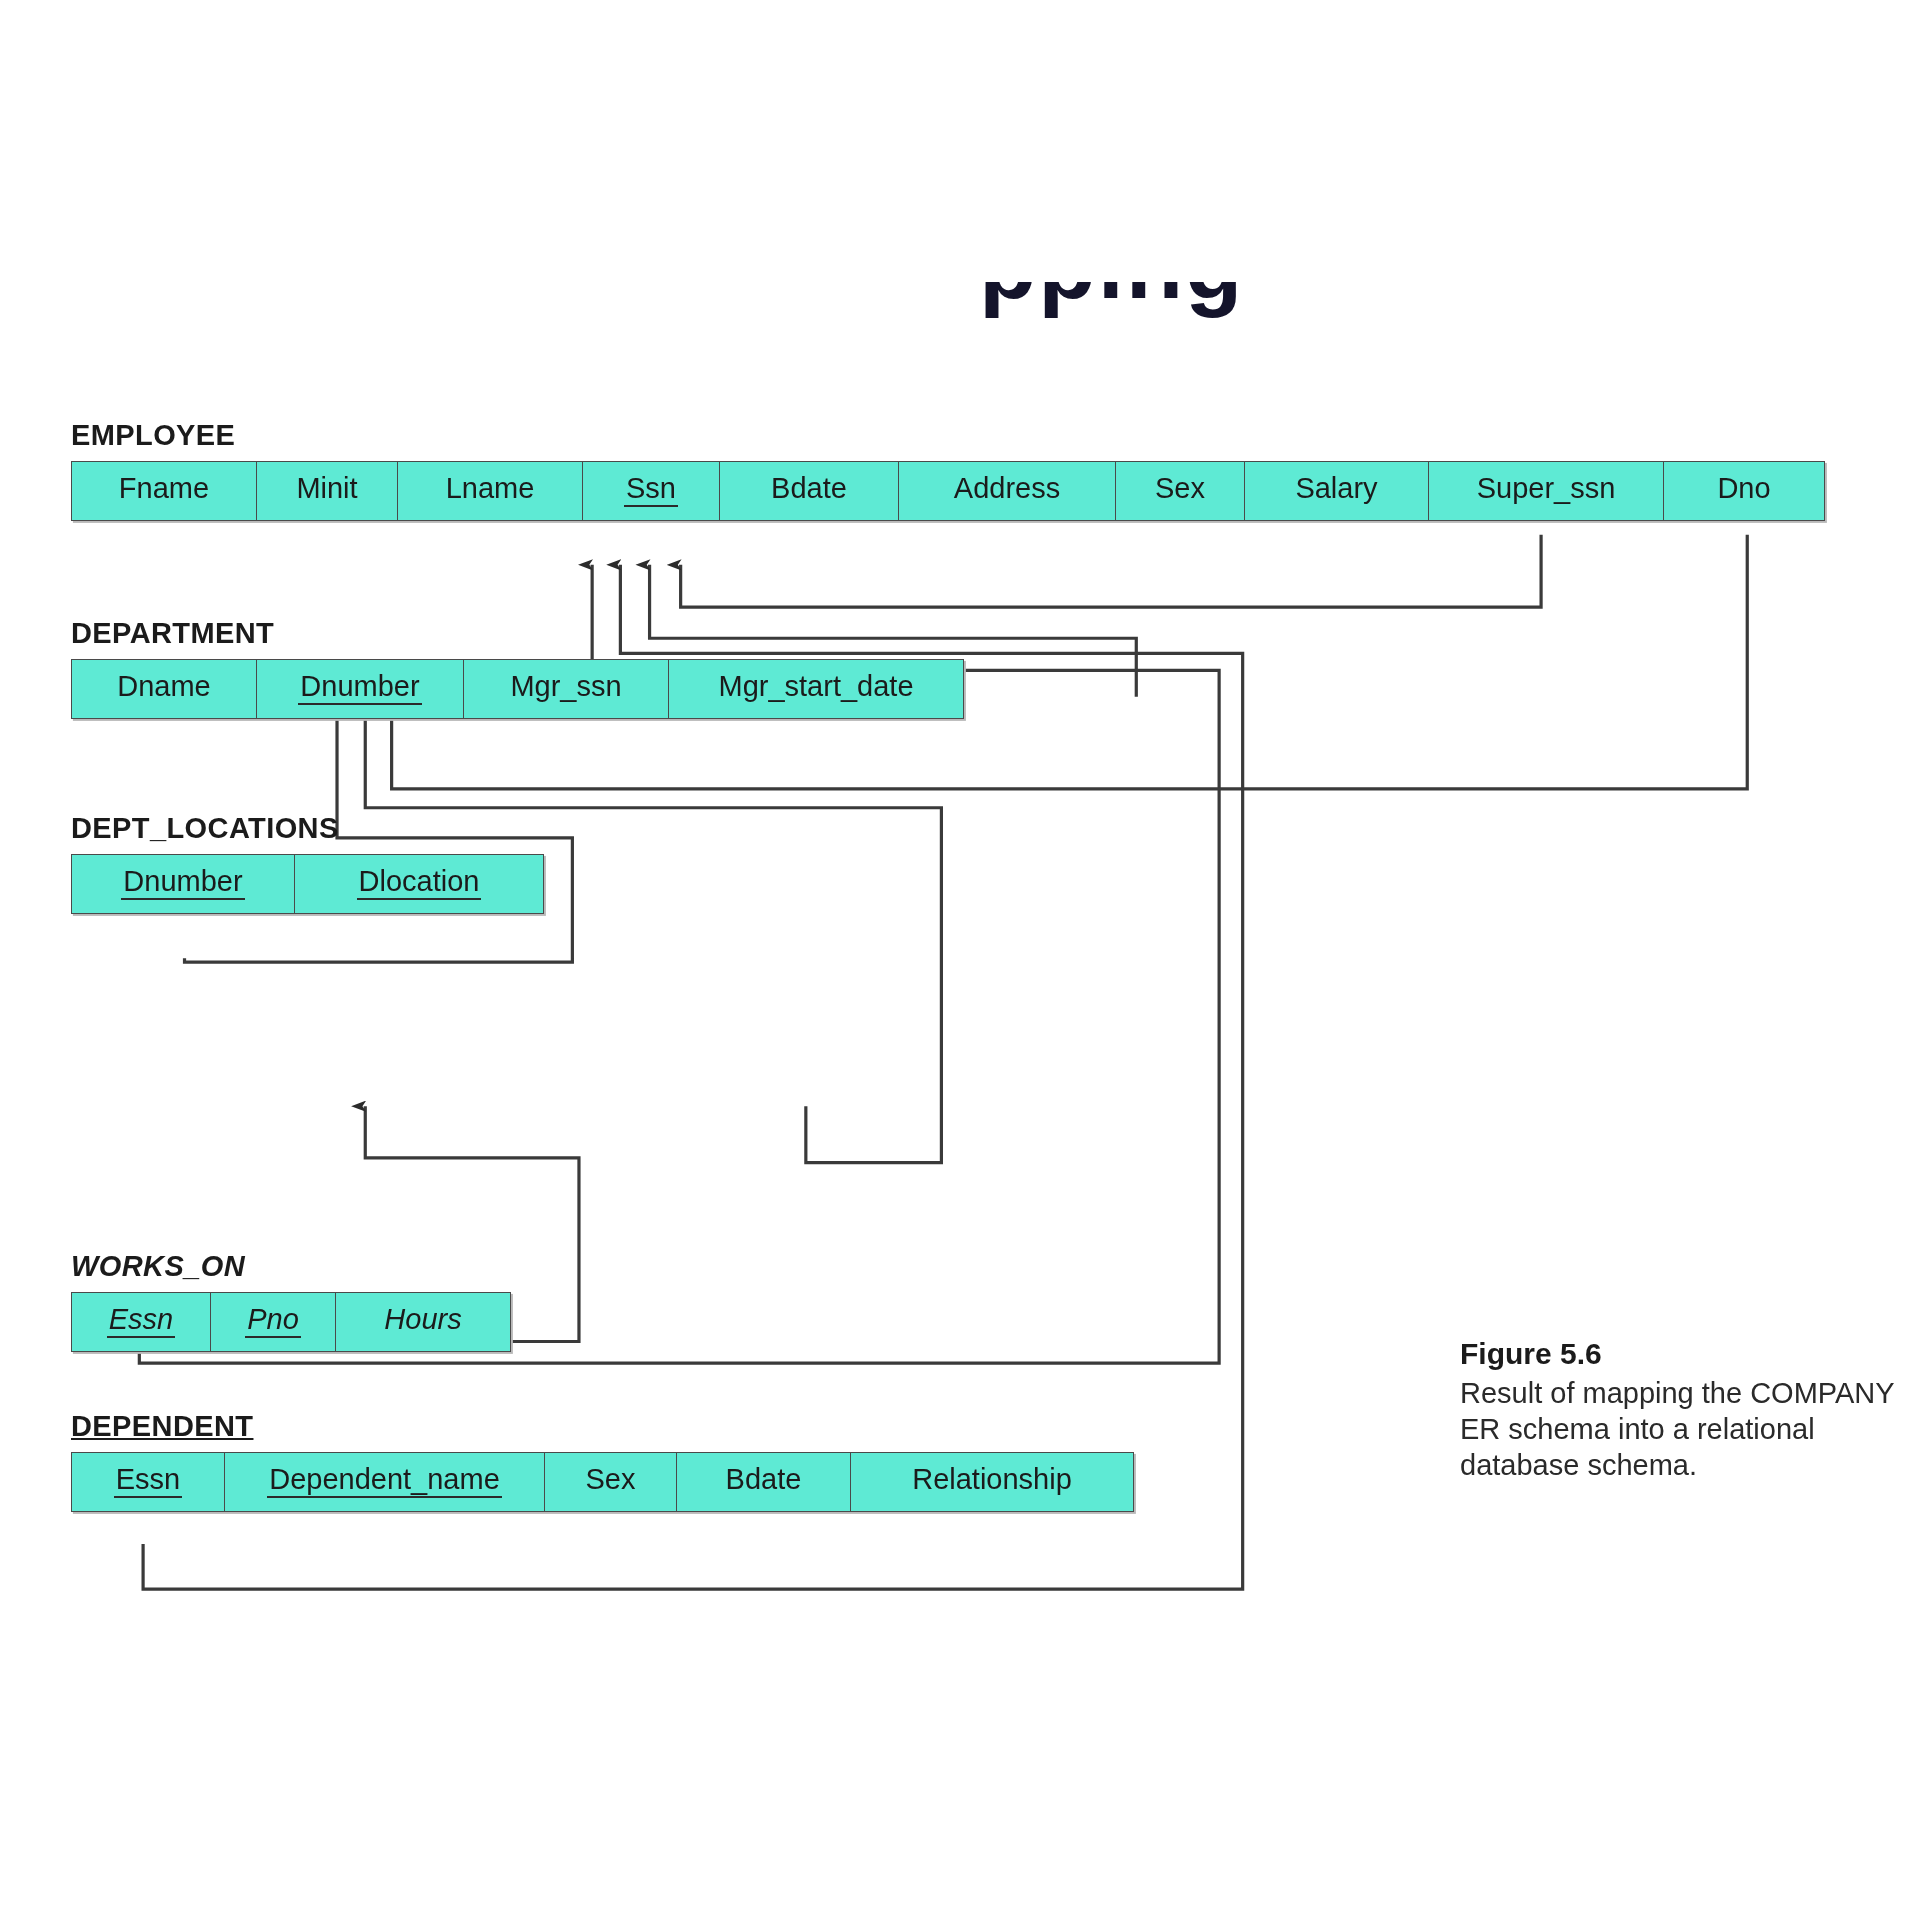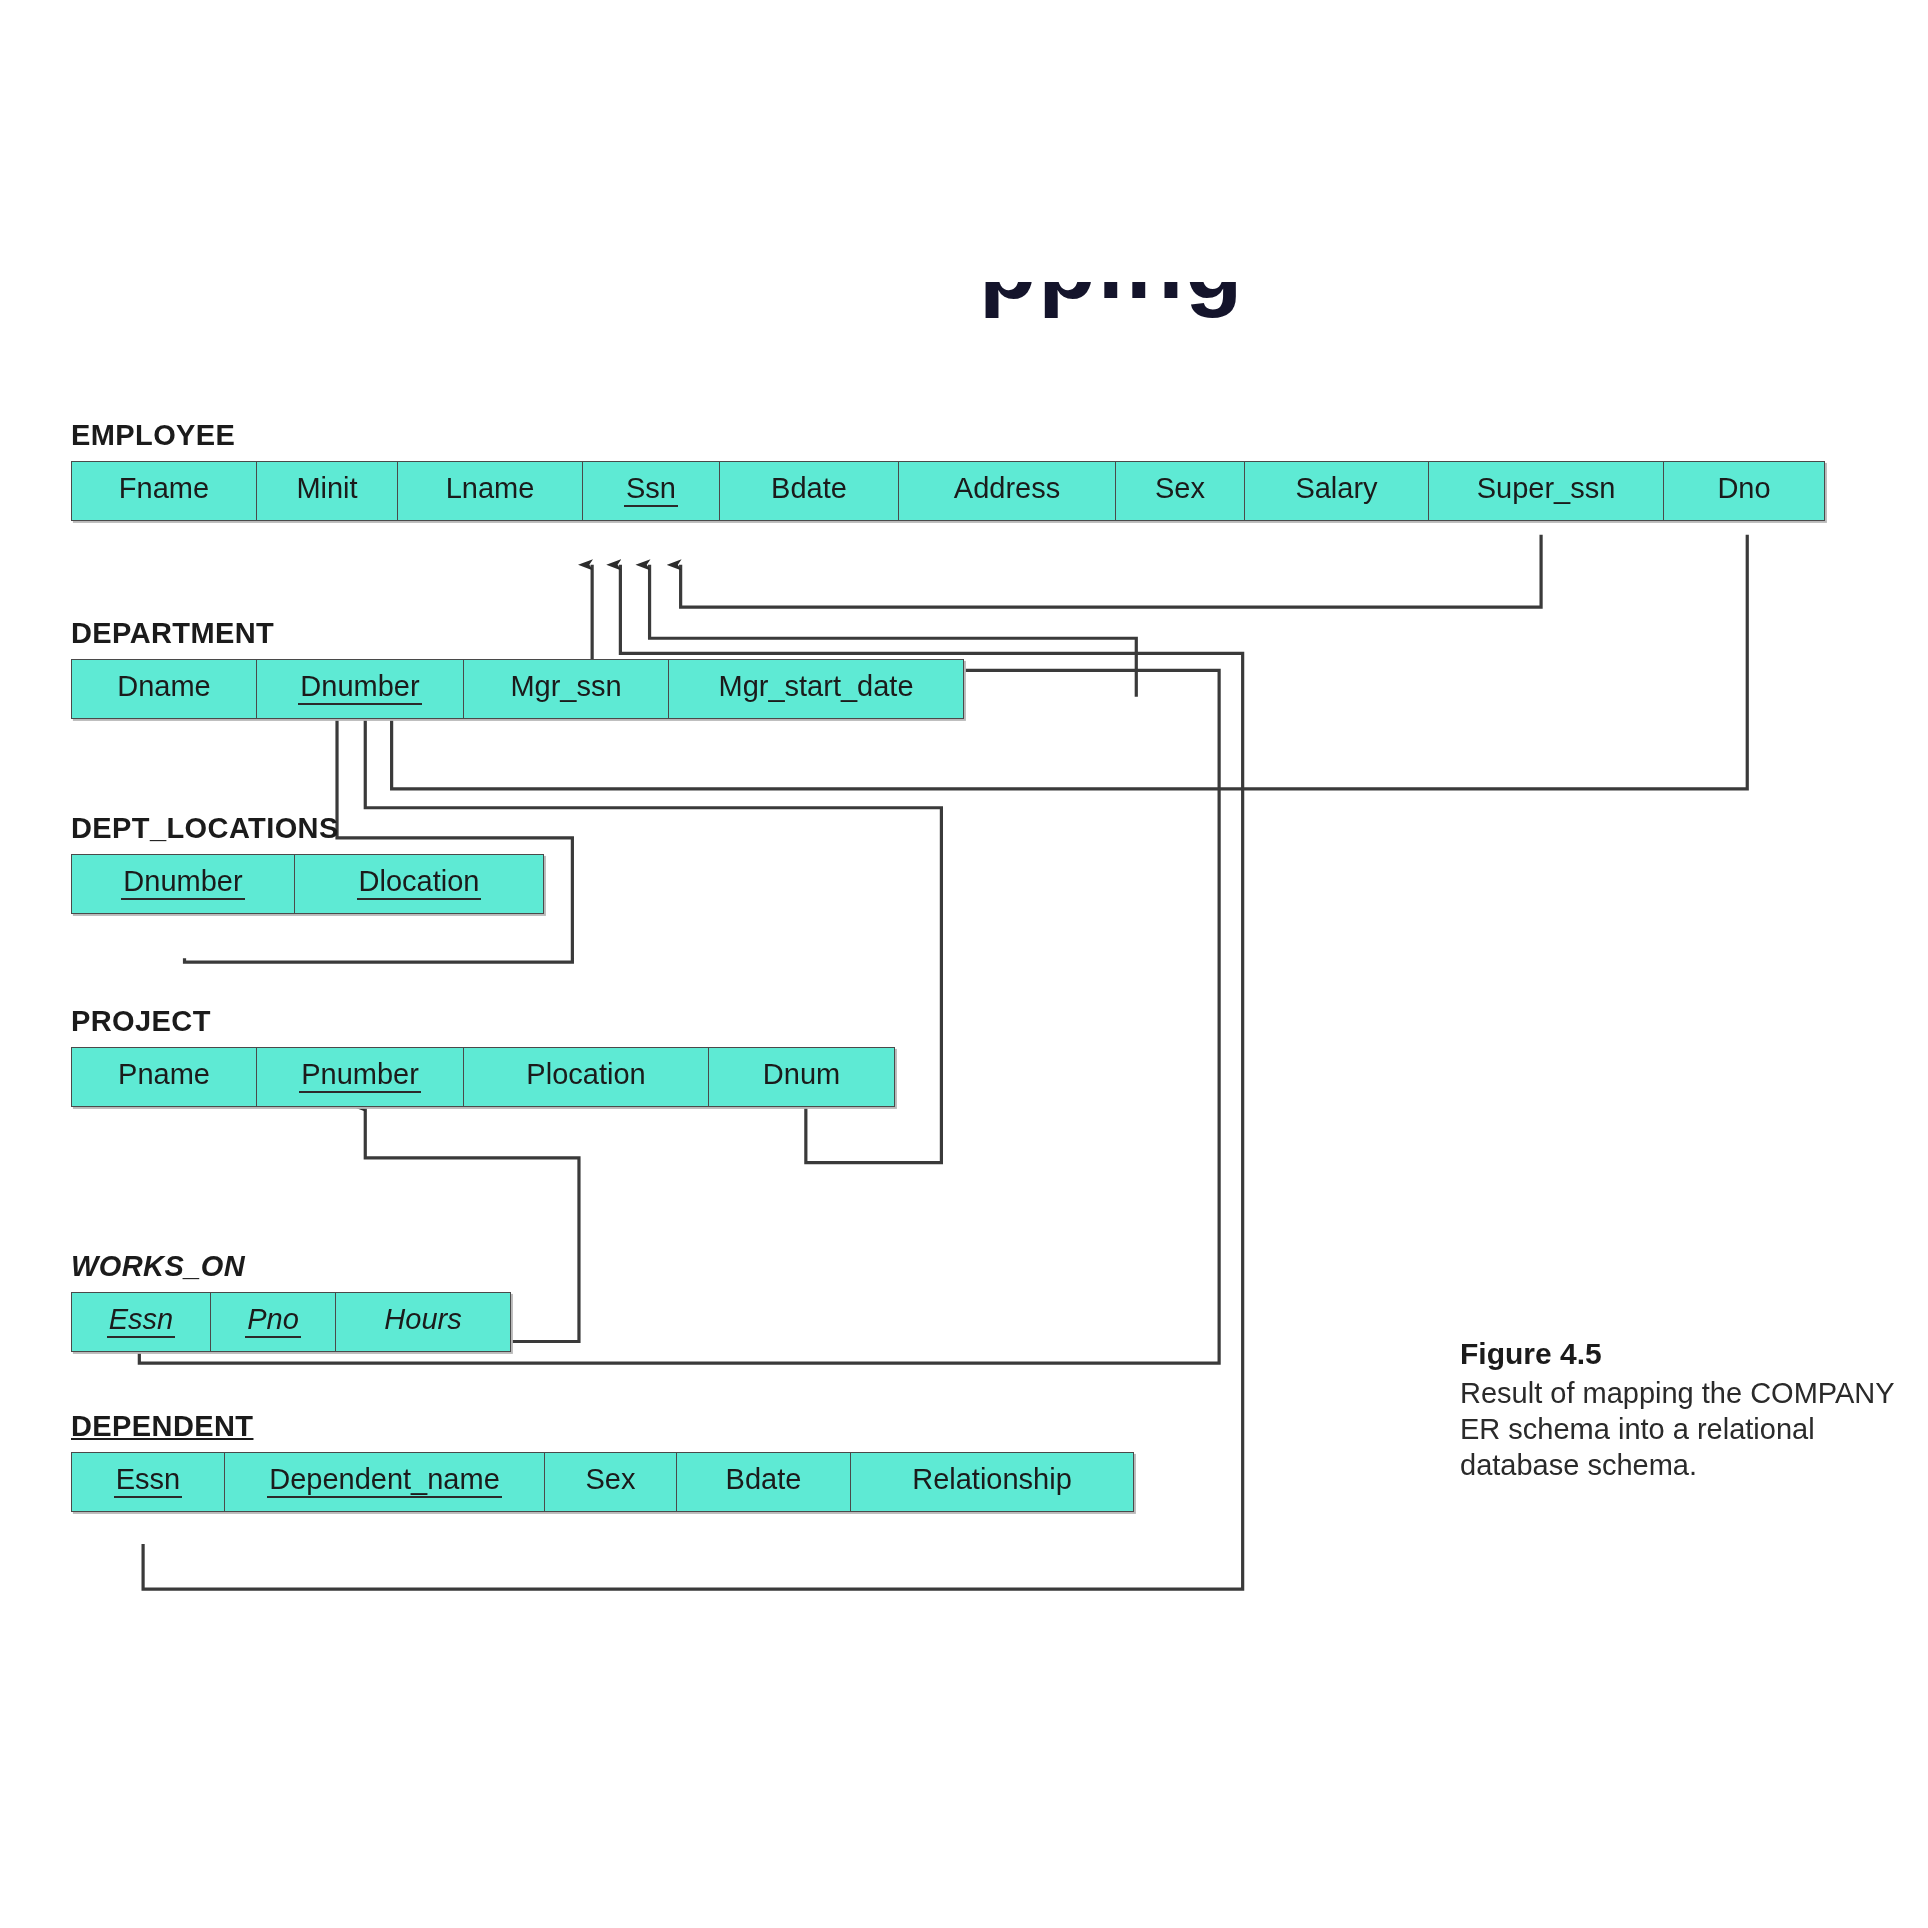--- a/index.html
+++ b/index.html
@@ -174,29 +174,20 @@
   </div>
 
   <div class="relation" style="left:71px; top:812px;">
     <div class="relation-name">DEPT_LOCATIONS</div>
     <div class="attr-row">
       <div class="attr pk" style="width:223px;"><span class="lbl">Dnumber</span></div>
       <div class="attr pk" style="width:248px;"><span class="lbl">Dlocation</span></div>
     </div>
   </div>
 
-  <div class="relation" style="left:71px; top:1005px;">
-    <div class="relation-name">PROJECT</div>
-    <div class="attr-row">
-      <div class="attr" style="width:185px;"><span class="lbl">Pname</span></div>
-      <div class="attr pk" style="width:207px;"><span class="lbl">Pnumber</span></div>
-      <div class="attr" style="width:245px;"><span class="lbl">Plocation</span></div>
-      <div class="attr" style="width:185px;"><span class="lbl">Dnum</span></div>
-    </div>
-  </div>
 
   <div class="relation" style="left:71px; top:1250px;font-style:italic;">
     <div class="relation-name">WORKS_ON</div>
     <div class="attr-row">
       <div class="attr pk" style="width:139px;"><span class="lbl">Essn</span></div>
       <div class="attr pk" style="width:125px;"><span class="lbl">Pno</span></div>
       <div class="attr" style="width:174px;"><span class="lbl">Hours</span></div>
     </div>
   </div>
 
@@ -205,18 +196,18 @@
     <div class="attr-row">
       <div class="attr pk" style="width:153px;"><span class="lbl">Essn</span></div>
       <div class="attr pk" style="width:320px;"><span class="lbl">Dependent_name</span></div>
       <div class="attr" style="width:132px;"><span class="lbl">Sex</span></div>
       <div class="attr" style="width:174px;"><span class="lbl">Bdate</span></div>
       <div class="attr" style="width:282px;"><span class="lbl">Relationship</span></div>
     </div>
   </div>
 
   <div id="caption" style="left:1460px; top:1337px;">
-    <div class="cap-title">Figure 4.5</div>
+    <div class="cap-title">Figure 5.6</div>
     <div class="cap-body">Result of mapping the COMPANY ER schema into a relational database schema.</div>
   </div>
 
 </div>
 
 
 </body></html>

